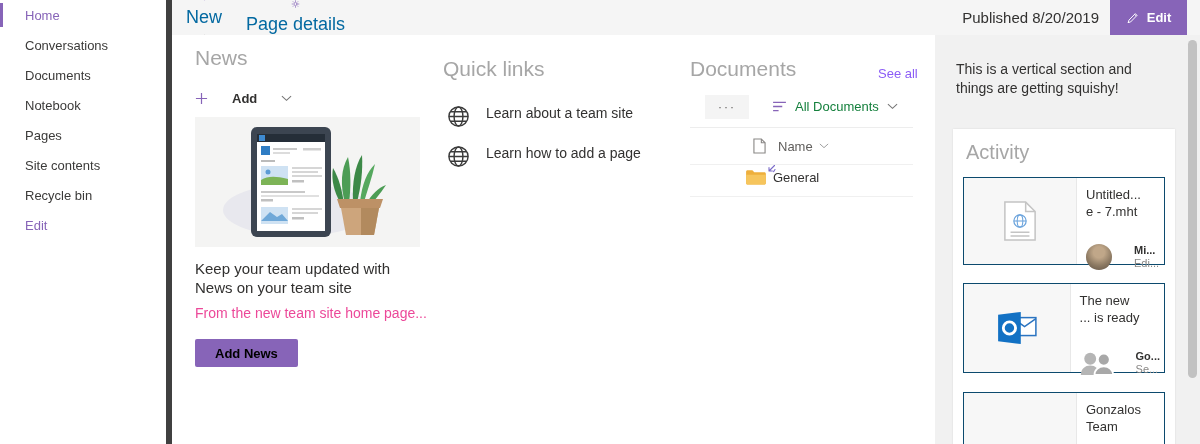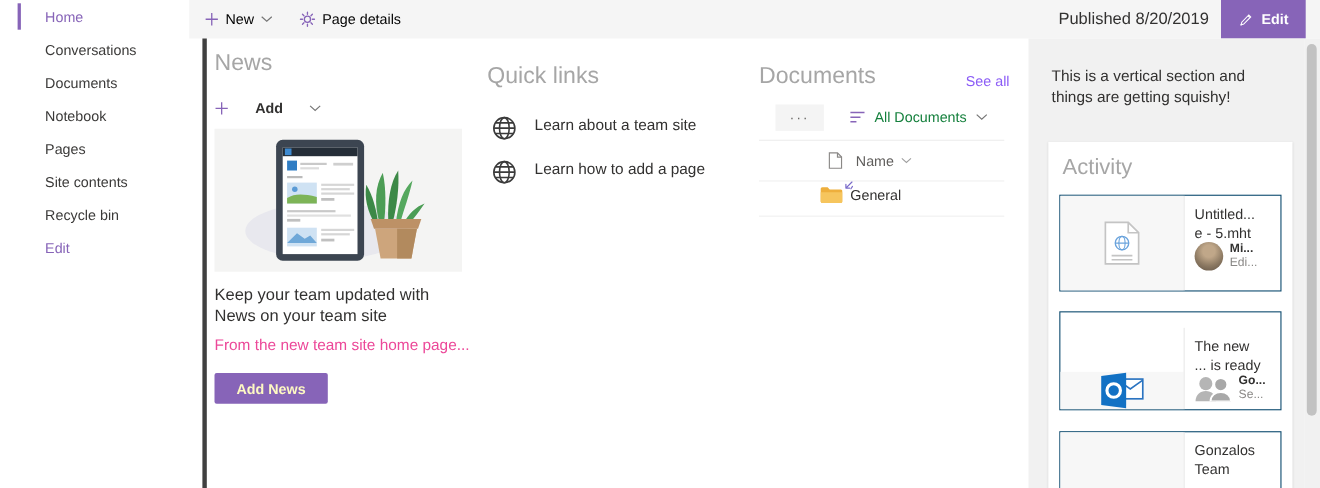--- a/index.html
+++ b/index.html
@@ -8,40 +8,40 @@
     position: relative;
     font-family: "Liberation Sans", sans-serif;
     background: #ffffff;
     color: #323130;
   }
   svg { display: block; }
 
   
   .sidebar {
     position: absolute; left: 0; top: 0; width: 172px; height: 444px;
-    background: #fff; border-right: 4px solid #404040; margin-left: 16px;
+    background: #fff; border-right: 6px solid #404040;
   }
   .side-item {
     position: relative; height: 30px; display: flex; align-items: center;
     padding-left: 25px; font-size: 13px; color: #3b3a39; cursor: pointer;
   }
   .side-item.active { color: #8764b8; }
   .active-bar {
     position: absolute; left: 0; top: 3px; width: 3px; height: 24px;
     background: #8764b8;
   }
 
   
   .topbar {
     position: absolute; left: 172px; top: 0; width: 1028px; height: 35px;
     background: #f5f5f5; display: flex; align-items: center;
   }
   .tb-btn {
     display: flex; align-items: center; gap: 6px;
-    font-size: 13px; color: #000000; cursor: pointer; height: 35px;
+    font-size: 18px; color: #0369a1; cursor: pointer; height: 35px; flex-direction: column;
   }
   .tb-new { margin-left: 14px; }
   .tb-pagedetails { margin-left: 24px; }
   .tb-spacer { flex: 1; }
   .published { font-size: 15px; color: #323130; margin-right: 11px; }
   .edit-btn {
     width: 77px; height: 35px; margin-right: 13px;
     background: #8764b8; color: #fff; border: none; cursor: pointer;
     display: flex; align-items: center; justify-content: center; gap: 7px;
     font-size: 13px; font-weight: 600; font-family: "Liberation Sans", sans-serif;
@@ -63,21 +63,21 @@
   .news-headline {
     position: absolute; left: 195px; top: 259px; width: 205px;
     font-size: 15px; line-height: 19px; color: #323130;
   }
   .news-sub {
     position: absolute; left: 195px; top: 305px; white-space: nowrap;
     font-size: 14px; color: #ec4899;
   }
   .add-news-btn {
     position: absolute; left: 195px; top: 339px; height: 28px; padding: 0 20px;
-    background: #8764b8; color: #fef9c3; border: none; border-radius: 2px;
+    background: #8764b8; color: #000000; border: none; border-radius: 2px;
     font-size: 13px; font-weight: 700; cursor: pointer;
     font-family: "Liberation Sans", sans-serif;
   }
 
   
   .ql-title { position: absolute; left: 443px; top: 57px; }
   .ql-item {
     position: absolute; left: 447px; display: flex; gap: 16px;
     font-size: 14px; color: #323130; cursor: pointer;
   }
@@ -129,29 +129,29 @@
   .activity {
     position: absolute; left: 18px; top: 94px; width: 222px; height: 350px;
     background: #fff; box-shadow: 0 0 2px rgba(0,0,0,.10); overflow: hidden;
   }
   .activity-title { margin: 12px 0 0 13px; font-size: 20px; }
   .act-card {
     position: absolute; left: 10px; width: 202px;
     border: 1px solid #0c4a6e; background: #fff; display: flex; cursor: pointer;
   }
   .card-1 { top: 48px;  height: 88px; }
-  .card-2 { top: 154px; height: 90px; align-items: flex-end; }
+  .card-2 { top: 154px; height: 90px; }
   .card-3 { top: 263px; height: 82px; }
   .act-thumb {
     width: 112px; background: #f7f7f7; display: flex;
     align-items: center; justify-content: center;
   }
   .act-body { flex: 1; border-left: 1px solid #e8e8e8; padding: 8px 4px 6px 9px; }
   .act-line { display: block; font-size: 13px; line-height: 17px; color: #323130; }
-  .person-row { display: flex; align-items: center; gap: 6px; margin-top: 0; }
+  .person-row { display: flex; align-items: center; gap: 22px; margin-top: 24px; }
   .avatar {
     width: 26px; height: 26px; border-radius: 50%; flex: none;
     background: radial-gradient(circle at 50% 32%, #c0a789 25%, #8d7a63 60%, #5f5143 100%);
   }
   .p-name { font-size: 11px; font-weight: 700; color: #323130; line-height: 13px; }
   .p-action { font-size: 11px; color: #8a8886; line-height: 13px; }
 
   
   .scroll-track {
     position: absolute; left: 1186px; top: 35px; width: 14px; height: 409px;
@@ -353,21 +353,21 @@
           <path d="M2 2h22l10 10v30H2z" fill="#fff" stroke="#c4c4c4" stroke-width="1.6"></path>
           <path d="M24 2v10h10" fill="none" stroke="#c4c4c4" stroke-width="1.6"></path>
           <circle cx="18" cy="22" r="6.5" fill="none" stroke="#6aa3dc" stroke-width="1.3"></circle>
           <ellipse cx="18" cy="22" rx="3" ry="6.5" fill="none" stroke="#6aa3dc" stroke-width="1.1"></ellipse>
           <path d="M11.5 22h13" stroke="#6aa3dc" stroke-width="1.1"></path>
           <path d="M8 34h20M8 38h20" stroke="#c4c4c4" stroke-width="1.6"></path>
         </svg>
       </div>
       <div class="act-body">
         <span class="act-line">Untitled...</span>
-        <span class="act-line">e - 5.mht</span>
+        <span class="act-line">e - 7.mht</span>
         <div class="person-row">
           <div class="avatar"></div>
           <div>
             <div class="p-name">Mi...</div>
             <div class="p-action">Edi...</div>
           </div>
         </div>
       </div>
     </div>
 

